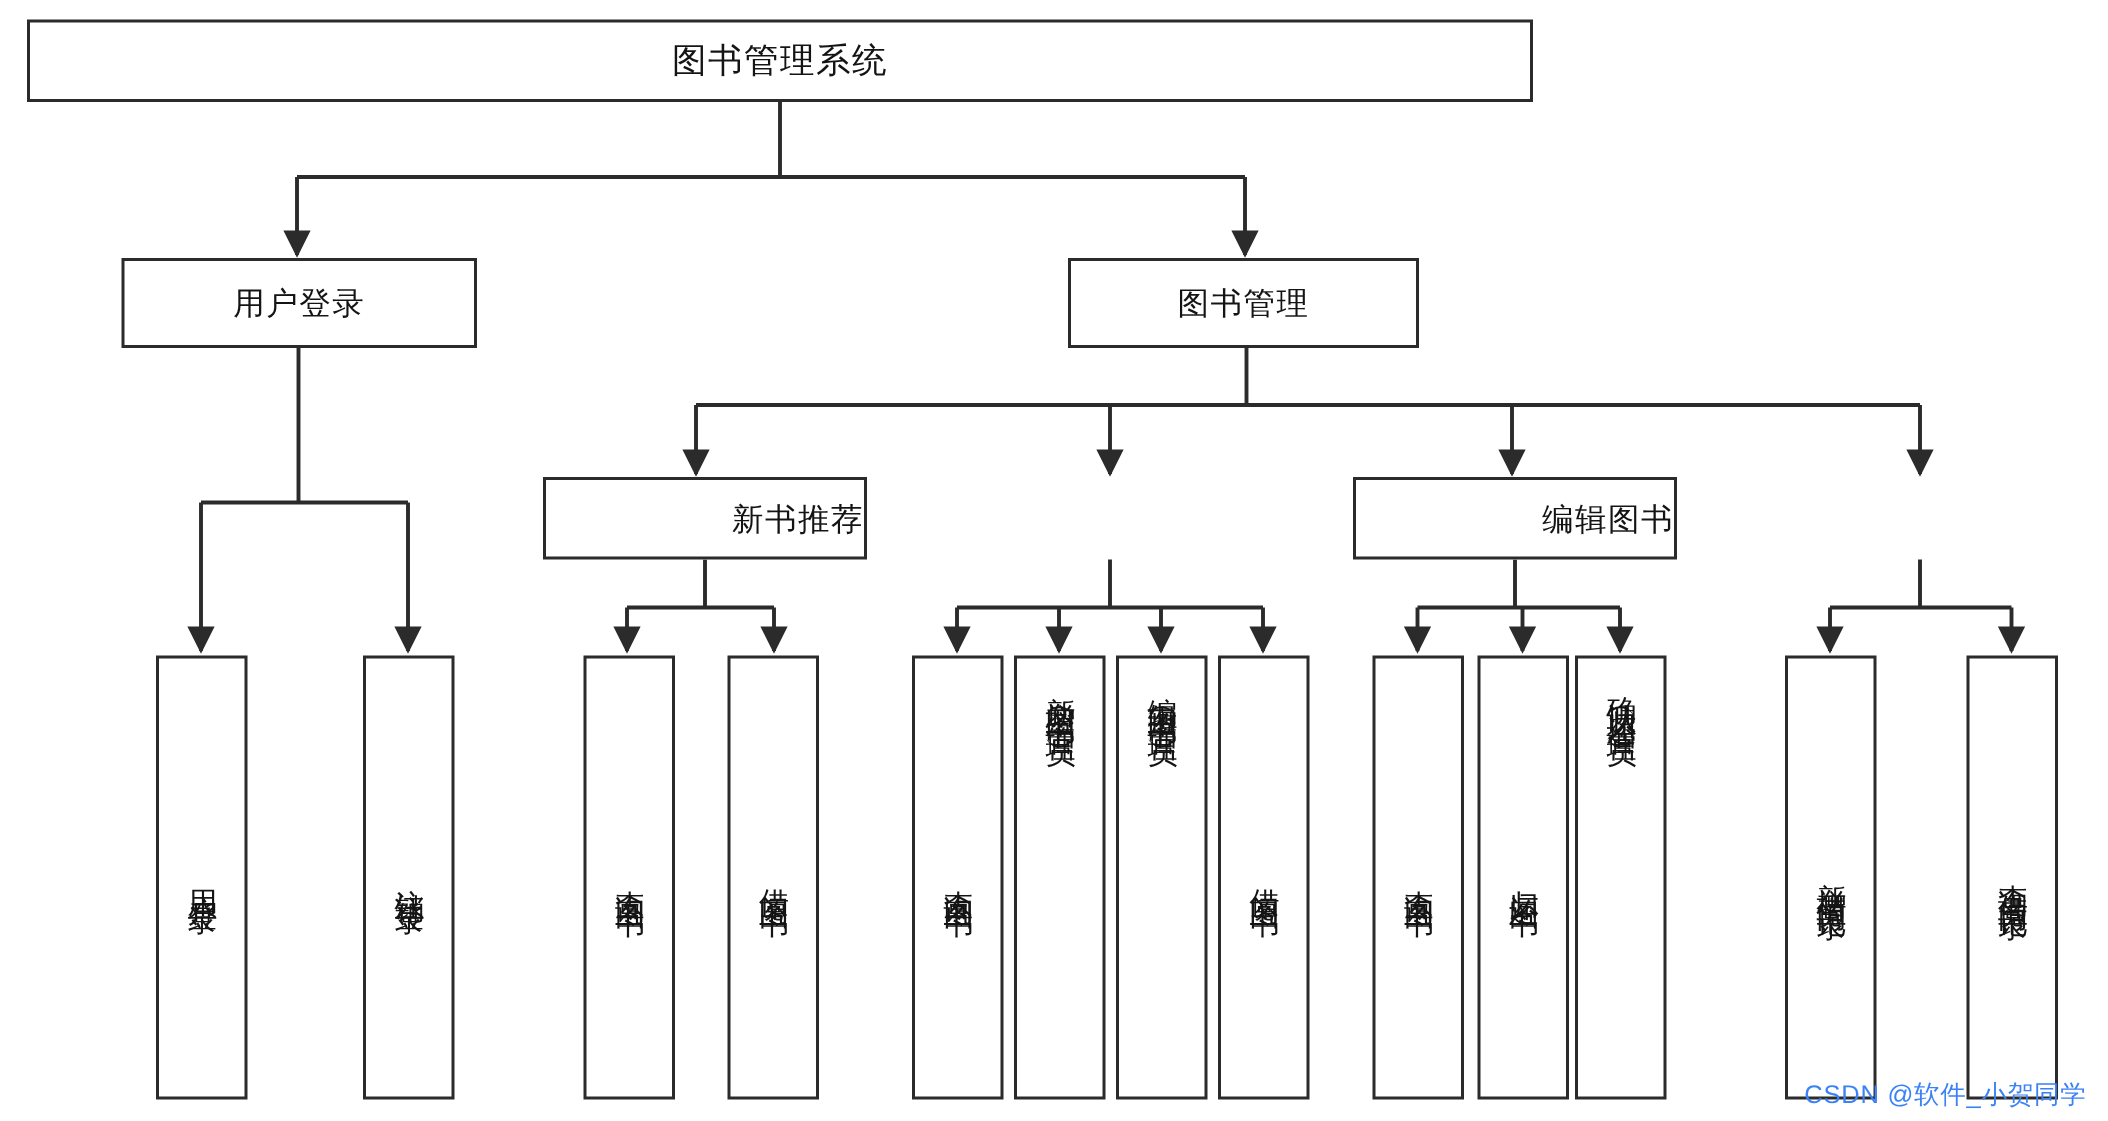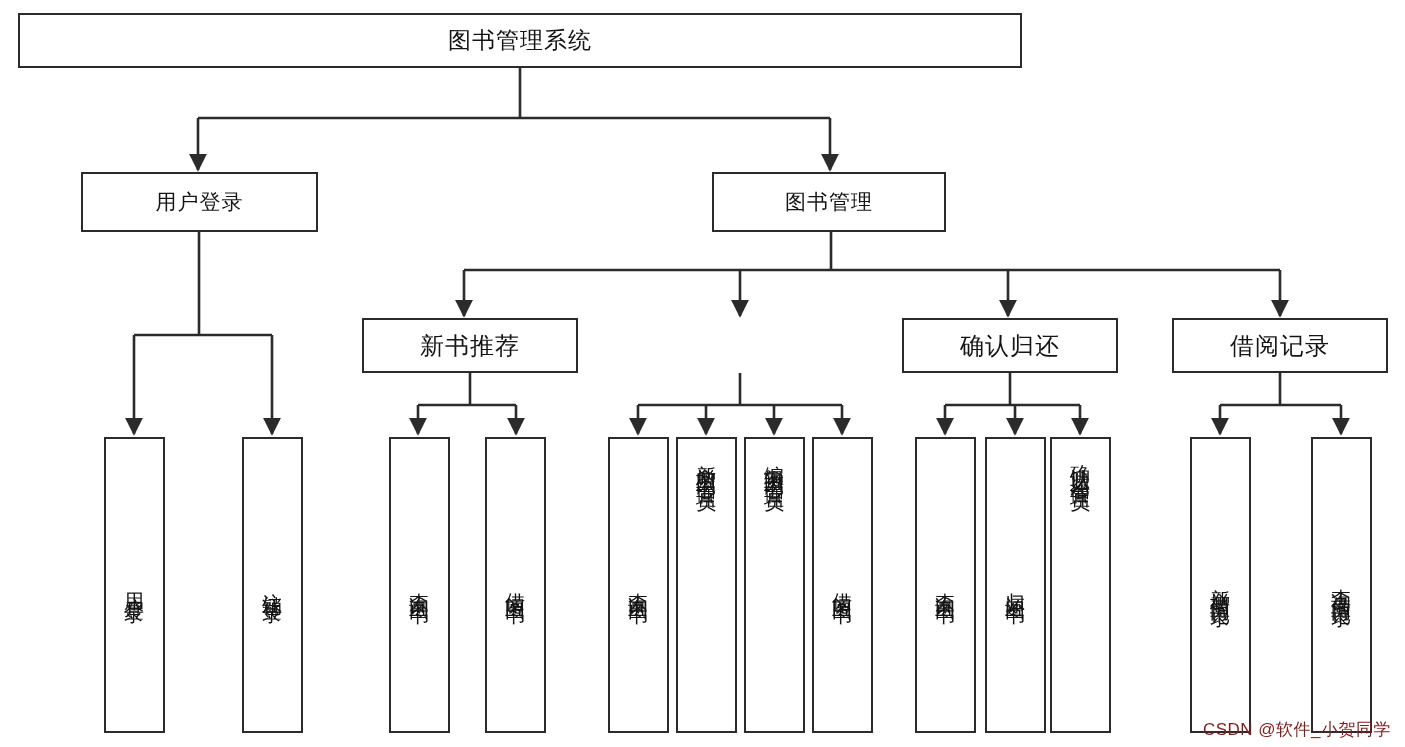--- a/index.html
+++ b/index.html
@@ -38,22 +38,23 @@
   }
   .node-root{
     font-size:23px;
     letter-spacing:1px;
   }
   .node-l2{
     font-size:21px;
     letter-spacing:1px;
   }
   .node-l3{
-    font-size:24px;
+    font-size:21px;
     letter-spacing:1px;
+    justify-content:flex-end;
   }
   
   .node-leaf{
     font-size:20px;
     padding:10px 0;
     align-items:flex-start;
   }
   .node-leaf .vtext{
     writing-mode:vertical-rl;
     text-orientation:upright;
@@ -64,21 +65,21 @@
   }
   .node-leaf.align-mid{
     align-items:center;
   }
   
   #watermark{
     position:absolute;
     right:14px;
     bottom:6px;
     font-size:17px;
-    color:#7f1d1d;
+    color:#3b82f6;
     white-space:nowrap;
     letter-spacing:0.5px;
   }
 </style>
 </head>
 <body>
 
 <div id="diagram">
 
   <svg id="connectors" viewBox="0 0 1405 747" xmlns="http://www.w3.org/2000/svg">
@@ -142,26 +143,23 @@
   <div class="node node-l2" style="left:712px; top:172px; width:234px; height:60px;">
     <span>图书管理</span>
   </div>
 
   <div class="node node-l3" style="left:362px; top:318px; width:216px; height:55px;">
     <span>新书推荐</span>
   </div>
 
 
   <div class="node node-l3" style="left:902px; top:318px; width:216px; height:55px;">
-    <span>确认归还</span>
-  </div>
-
-  <div class="node node-l3" style="left:1172px; top:318px; width:216px; height:55px;">
-    <span>借阅记录</span>
-  </div>
+    <span>编辑图书</span>
+  </div>
+
 
   <div class="node node-leaf align-mid" style="left:104px; top:437px; width:61px; height:296px;">
     <span class="vtext">用户登录</span>
   </div>
 
   <div class="node node-leaf align-mid" style="left:242px; top:437px; width:61px; height:296px;">
     <span class="vtext">注销登录</span>
   </div>
 
   <div class="node node-leaf align-mid" style="left:389px; top:437px; width:61px; height:296px;">

